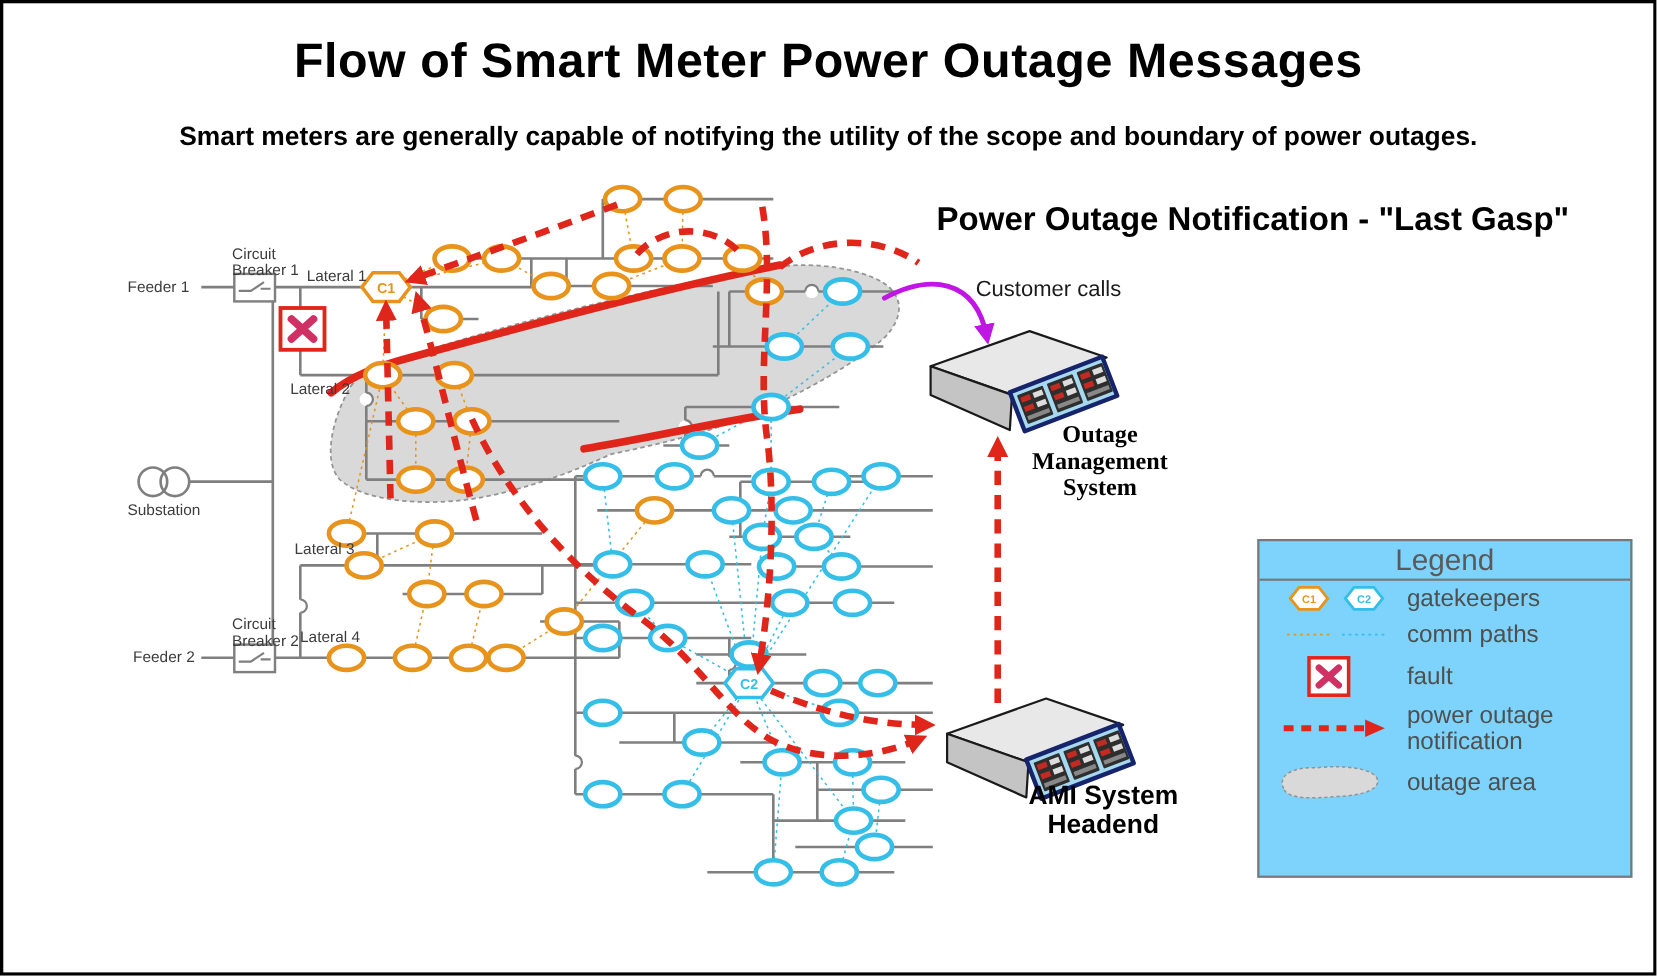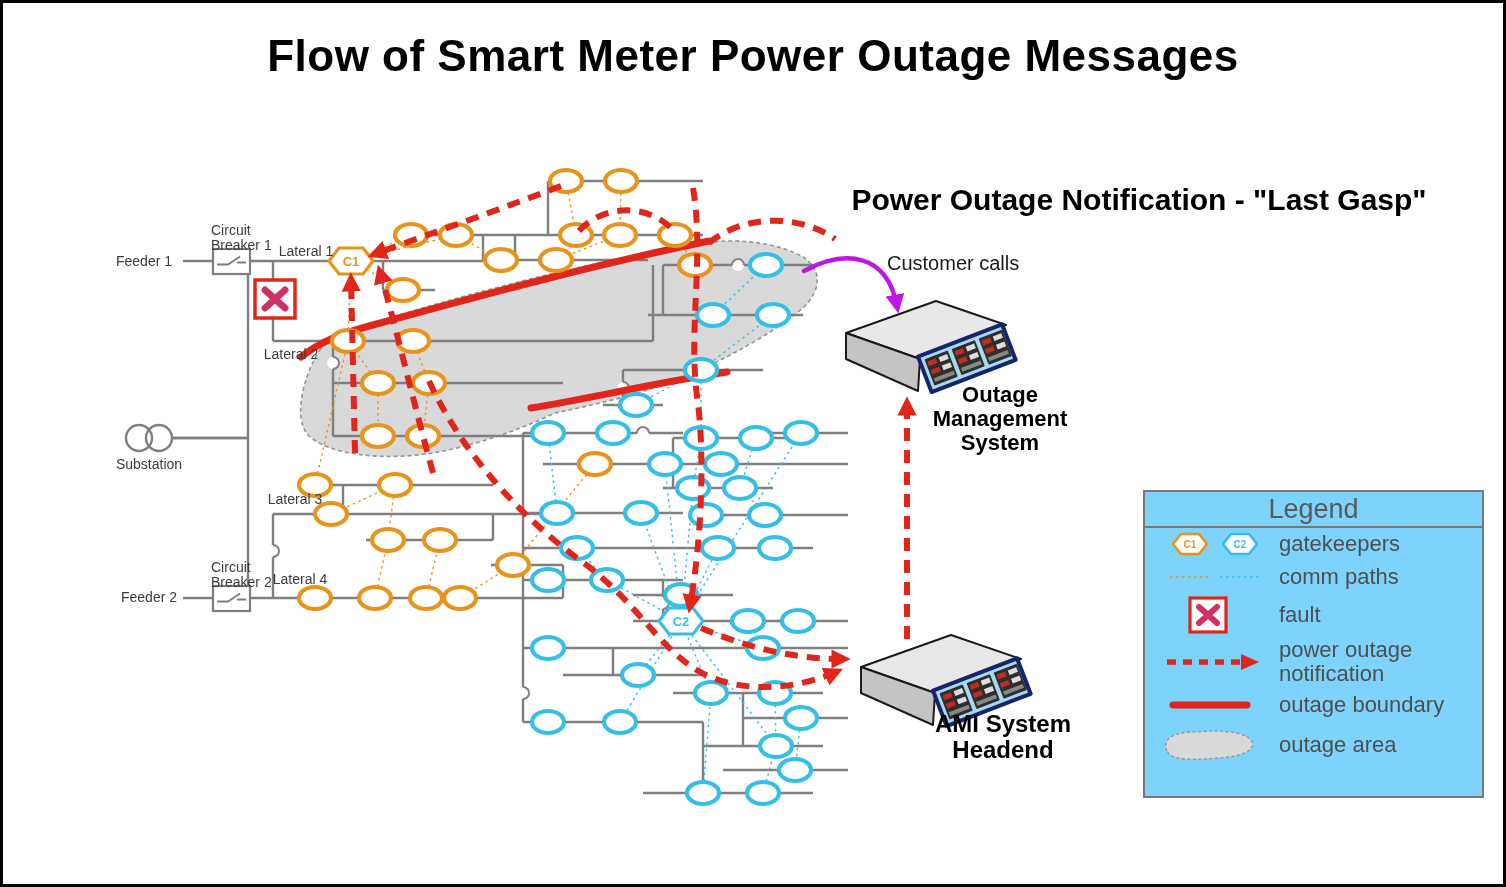--- a/index.html
+++ b/index.html
@@ -30,41 +30,42 @@
   #diagram{position:absolute;left:0;top:0;}
   .dlabel{
     position:absolute;font-size:14px;color:#3c3c3c;line-height:15px;
     transform:translate(-50%,-50%);text-align:center;white-space:pre-line;
   }
   .dlabel.left{transform:translate(0,-50%);text-align:left;}
   .devlabel{
     position:absolute;transform:translateX(-50%);text-align:center;
     font-weight:bold;color:#000;white-space:pre-line;
   }
-  .devlabel.oms{font-size:22px;line-height:24px;}
+  .devlabel.oms{font-size:22px;line-height:24px;font-family:Liberation Serif, serif;}
   .devlabel.ami{font-size:24px;line-height:26px;}
   
   .legend{
     position:absolute;left:1140px;top:487px;width:341px;height:308px;
     border:2px solid #787878;background:#7dd3fc;box-sizing:border-box;
   }
   .legend-title{
     height:34px;border-bottom:2px solid #787878;display:flex;
     align-items:center;justify-content:center;
     font-size:27px;color:#5a5a5a;
   }
   .lrow{display:flex;align-items:center;}
   .lrow .sym{flex:0 0 125px;}
   .lrow .ltext{font-size:22px;color:#4f4f4f;line-height:24px;padding-left:9px;}
 </style>
 </head>
 <body>
 
 <div class="stage">
   <div class="abs page-title">Flow of Smart Meter Power Outage Messages</div>
+  <div class="abs page-subtitle">Smart meters are generally capable of notifying the utility of the scope and boundary of power outages.</div>
 
   <svg id="diagram" width="1500" height="881" viewBox="0 0 1500 881">
     <defs>
       <marker id="arrowRed" viewBox="0 0 10 10" refX="6" refY="5" markerWidth="3.2" markerHeight="3.2" orient="auto-start-reverse">
         <path d="M0,0 L10,5 L0,10 Z" fill="#e0261b"></path>
       </marker>
       <marker id="arrowPurple" viewBox="0 0 10 10" refX="6" refY="5" markerWidth="4.2" markerHeight="4.2" orient="auto-start-reverse">
         <path d="M0,0 L10,5 L0,10 Z" fill="#bf16e3"></path>
       </marker>
     </defs>
@@ -396,26 +397,20 @@
           </svg>
           <div class="ltext">fault</div>
         </div>
         <div class="lrow" style="height: 52px;">
           <svg width="125" height="52" class="sym">
             <line x1="22" y1="26" x2="96" y2="26" stroke="#e0261b" stroke-width="5.5" stroke-dasharray="9 7"></line>
             <polygon points="96,18 114,26 96,34" fill="#e0261b"></polygon>
           </svg>
           <div class="ltext">power outage notification</div>
         </div>
-        <div class="lrow" style="height: 34px;">
-          <svg width="125" height="34" class="sym">
-            <line x1="28" y1="17" x2="102" y2="17" stroke="#e0261b" stroke-width="7" stroke-linecap="round"></line>
-          </svg>
-          <div class="ltext">outage boundary</div>
-        </div>
         <div class="lrow" style="height: 46px;">
           <svg width="125" height="46" class="sym">
             <path d="M 22,29 C 16,17 30,9 52,10 C 78,7 104,11 107,20 C 110,29 96,35 72,36 C 48,38 26,39 22,29 Z" fill="#d9d9d9" stroke="#949494" stroke-width="1.4" stroke-dasharray="3 2.5"></path>
           </svg>
           <div class="ltext">outage area</div>
         </div>
       </div>
   </div>
 
 </div>

